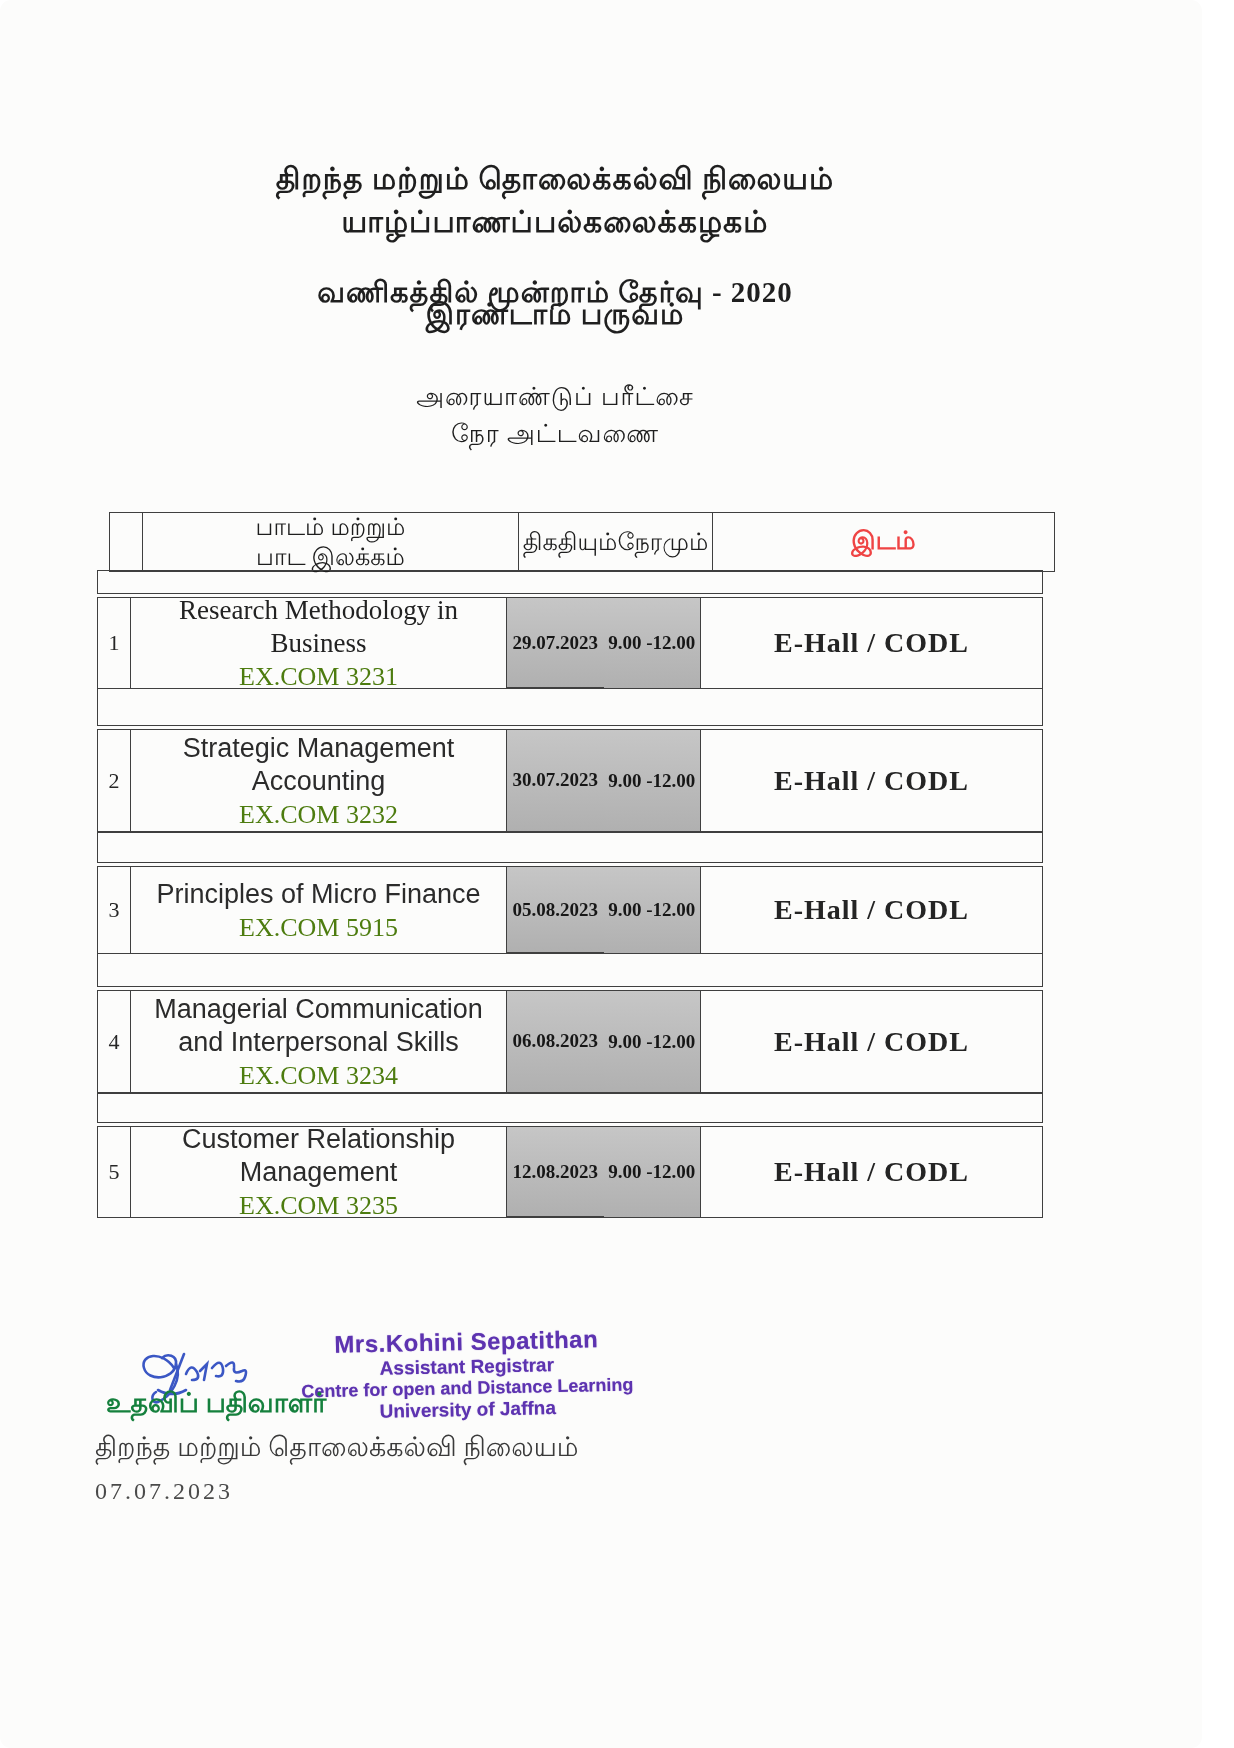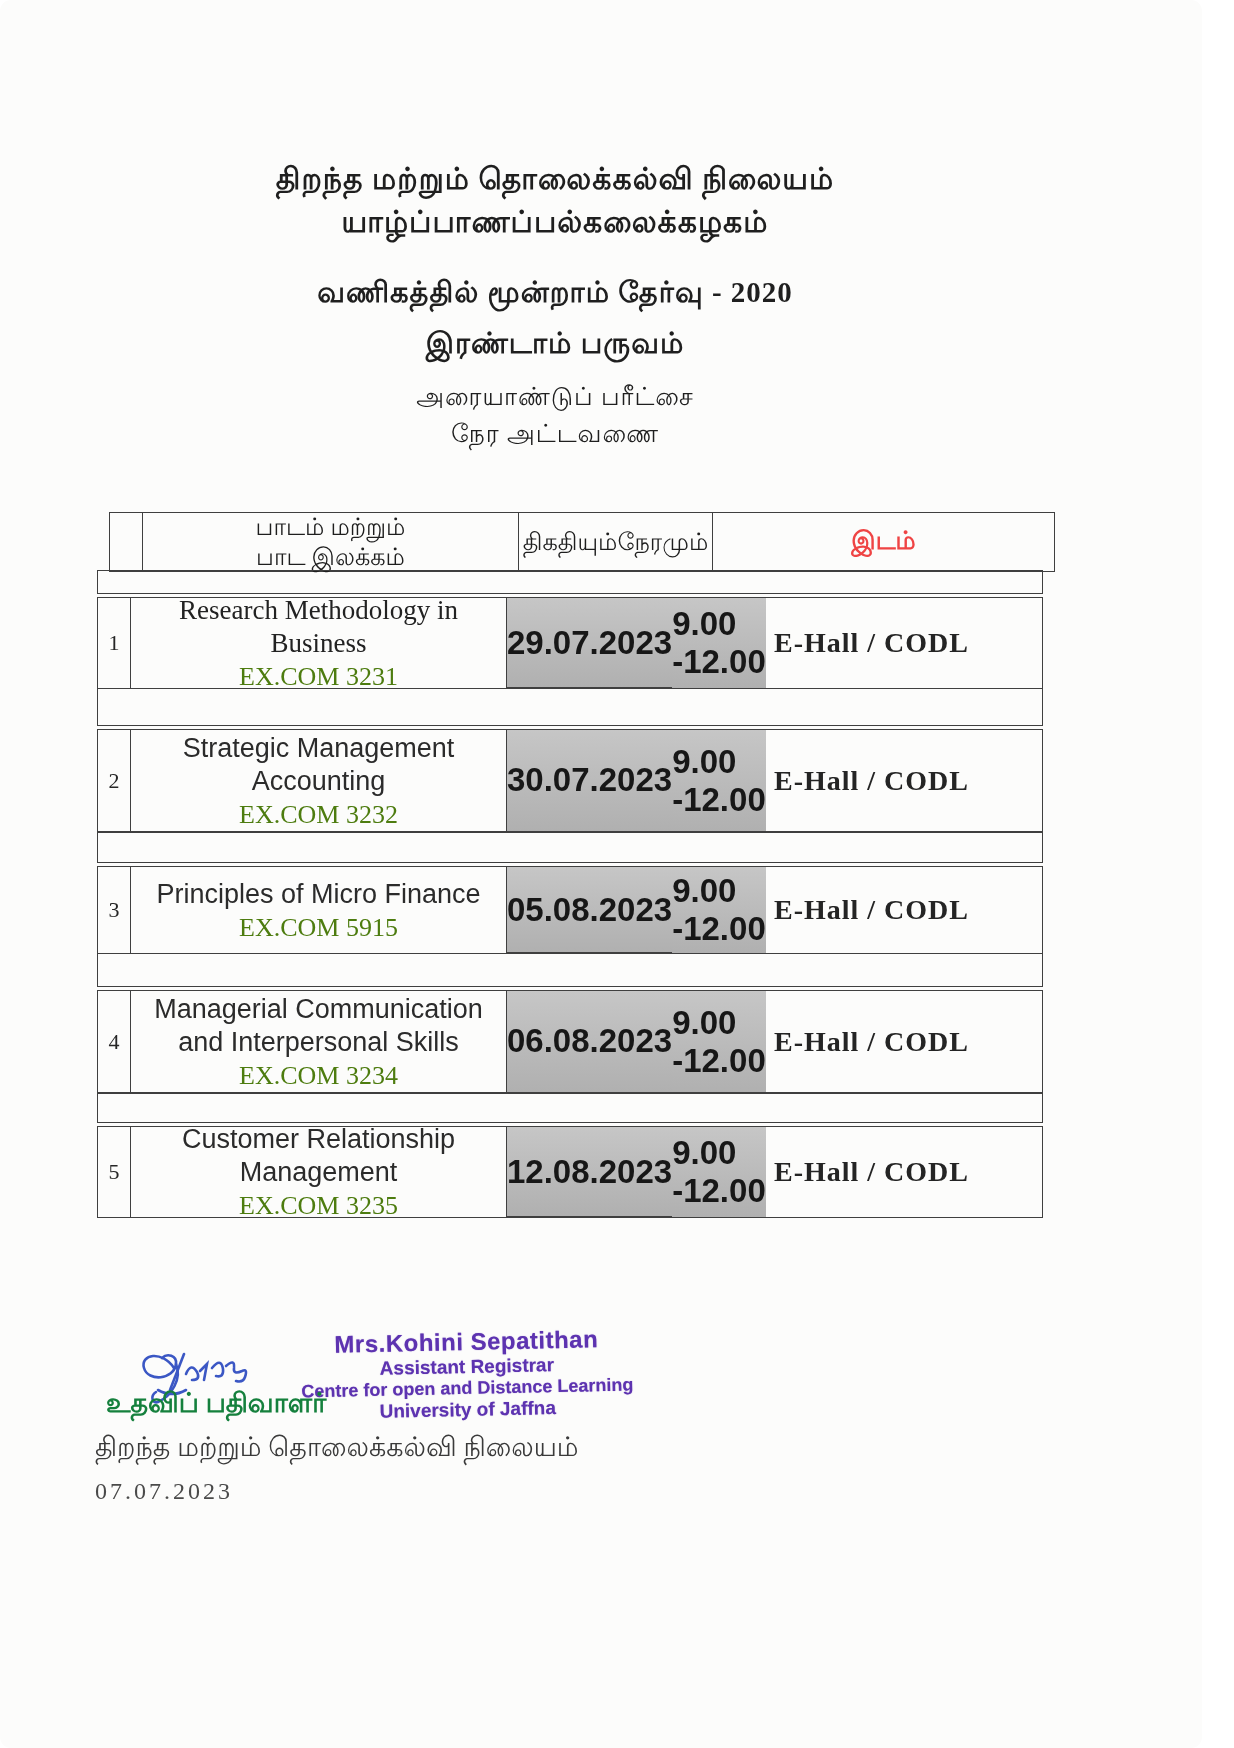--- a/index.html
+++ b/index.html
@@ -51,21 +51,21 @@
 
   .hdr-tamil{font-size:24px;line-height:1.25;font-weight:500;color:#1e1e1e;}
   .hdr-place{font-size:25px;font-weight:700;color:#ef4444;}
 
   .course-sans{font-family:"Liberation Sans",sans-serif;font-size:27px;line-height:1.22;color:#2b2b2b;}
   .course-serif{font-family:"Liberation Serif",serif;font-size:27px;line-height:1.22;color:#222;}
   .course-code{font-family:"Liberation Serif",serif;font-size:26px;margin-top:2px;color:#4d7c0f;}
 
   .dt-half{flex:1;display:flex;align-items:center;justify-content:center;
         background:linear-gradient(180deg,#c6c6c6,#b0b0b0);
-        font-family:Liberation Sans, sans-serif;font-weight:bold;font-size:33px;color:#171717;}
+        font-family:Liberation Serif, serif;font-weight:bold;font-size:19px;color:#171717;}
   .dt-date{border-bottom:1.6px solid #3f3f3f;}
 
   .venue{font-size:28px;letter-spacing:1px;color:#242424;}
 
   
   .signature-svg{position:absolute;left:128px;top:1344px;}
   .stamp{position:absolute;left:292px;top:1328px;width:350px;text-align:center;
          font-family:"Liberation Sans",sans-serif;font-weight:bold;color:#5d33b0;
          transform:rotate(-1.2deg);text-shadow:0 0 1px rgba(93,51,176,.55);}
   .stamp .l1{font-size:24px;letter-spacing:.5px;}
@@ -77,21 +77,21 @@
   .f-date{position:absolute;left:95px;top:1478px;font-size:24px;letter-spacing:3px;color:#4a4a4a;font-weight:500;}
 </style>
 </head>
 <body>
 
 <div class="page">
 
   <div class="heading h-big" style="top:162px">திறந்த மற்றும் தொலைக்கல்வி நிலையம்</div>
   <div class="heading h-big" style="top:205px">யாழ்ப்பாணப்பல்கலைக்கழகம்</div>
   <div class="heading h-mid" style="top:276px">வணிகத்தில் மூன்றாம் தேர்வு - 2020</div>
-  <div class="heading h-mid" style="top:327px">இரண்டாம் பருவம்</div>
+  <div class="heading h-mid" style="top:298px">இரண்டாம் பருவம்</div>
   <div class="heading h-small" style="top:383px">அரையாண்டுப் பரீட்சை</div>
   <div class="heading h-small" style="top:420px">நேர அட்டவணை</div>
 
   <div class="exam-table">
 
     <div class="tbl-block tbl-header">
       <div class="c-no"></div>
       <div class="c-sub hdr-tamil">
         <span>பாடம் மற்றும்</span>
         <span>பாட இலக்கம்</span>

